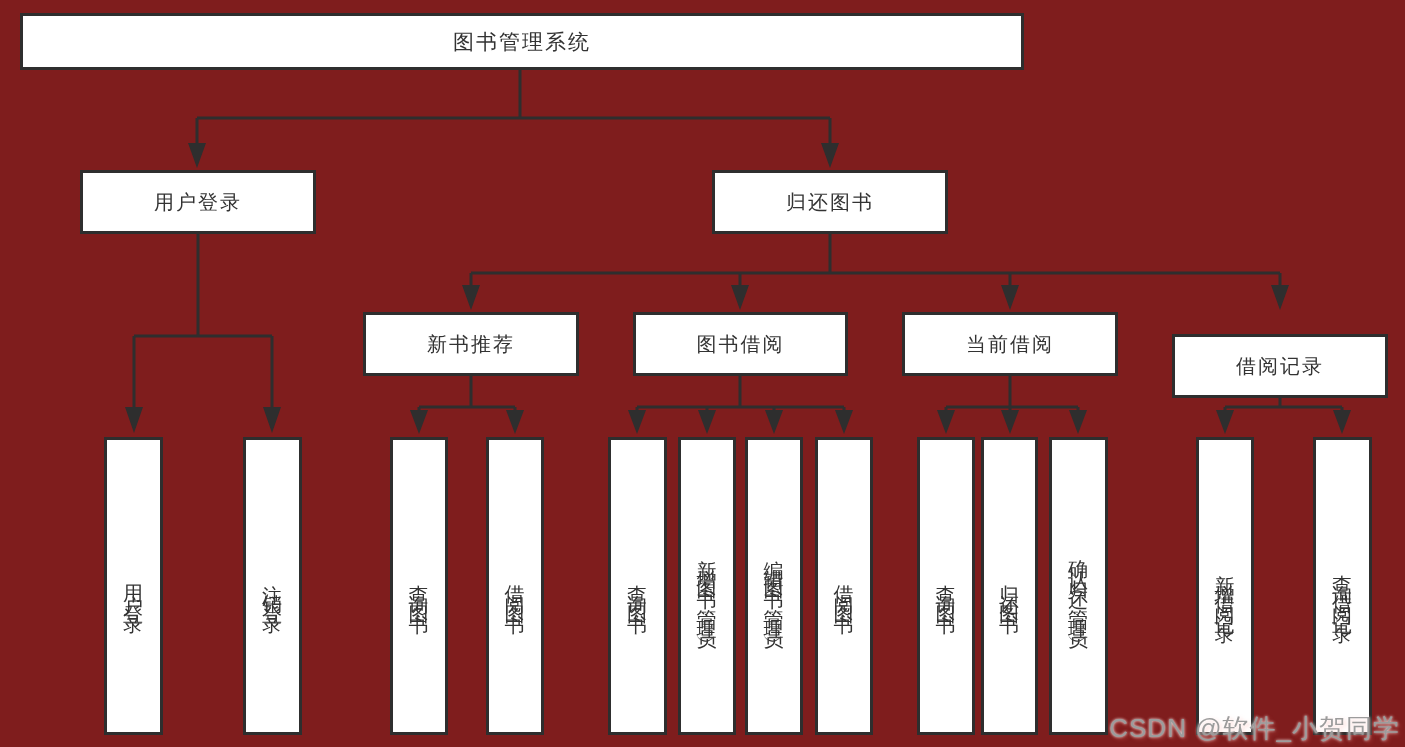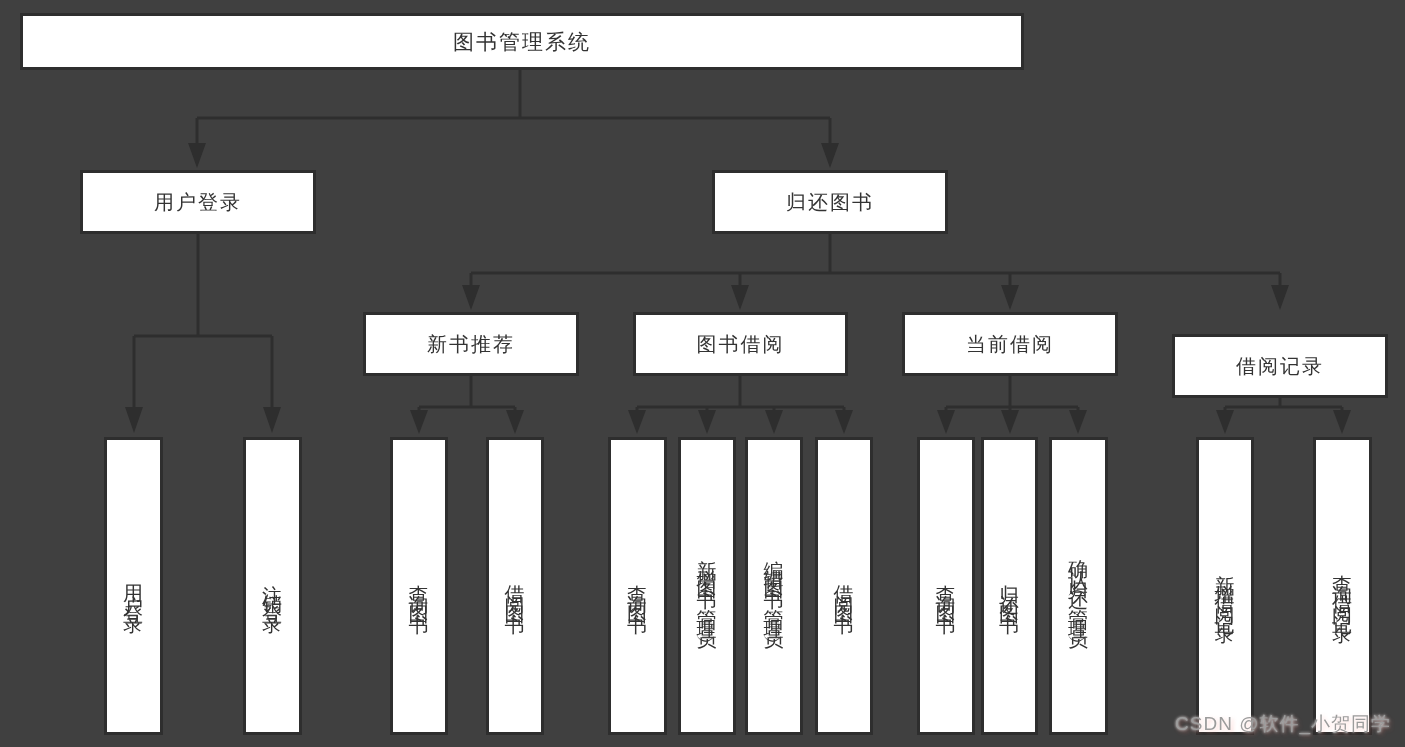--- a/index.html
+++ b/index.html
@@ -1,19 +1,19 @@
 <!DOCTYPE html>
 <html><head>
 <meta charset="utf-8">
 <style>
   html,body{margin:0;padding:0;background:#ffffff;}
   #canvas{
     position:relative;
     width:1405px;height:747px;
-    background:#404040;
+    background:#7f1d1d;
     font-family:"Liberation Sans","DejaVu Sans",sans-serif;
     overflow:hidden;
   }
   svg.connectors{
     position:absolute;left:0;top:0;width:1405px;height:747px;
     pointer-events:none;
   }
   .node{
     position:absolute;
     box-sizing:border-box;
@@ -28,22 +28,22 @@
   .node.root{border-width:3px;font-size:21px;}
   .node.vert{
     writing-mode:vertical-rl;
     text-orientation:mixed;
     letter-spacing:10px;
     font-size:20px;
     padding-top:6px;
   }
   .watermark{
     position:absolute;
-    right:14px;top:711px;
-    font-size:19px;
+    right:5px;top:711px;
+    font-size:26px;
     letter-spacing:1px;
     color:#9c9c9c;
     text-shadow:0 0 3px #ffffff, 2px 2px 4px rgba(252,120,110,0.35);
     white-space:nowrap;
   }
 </style>
 </head>
 <body>
 
 <div id="canvas">

